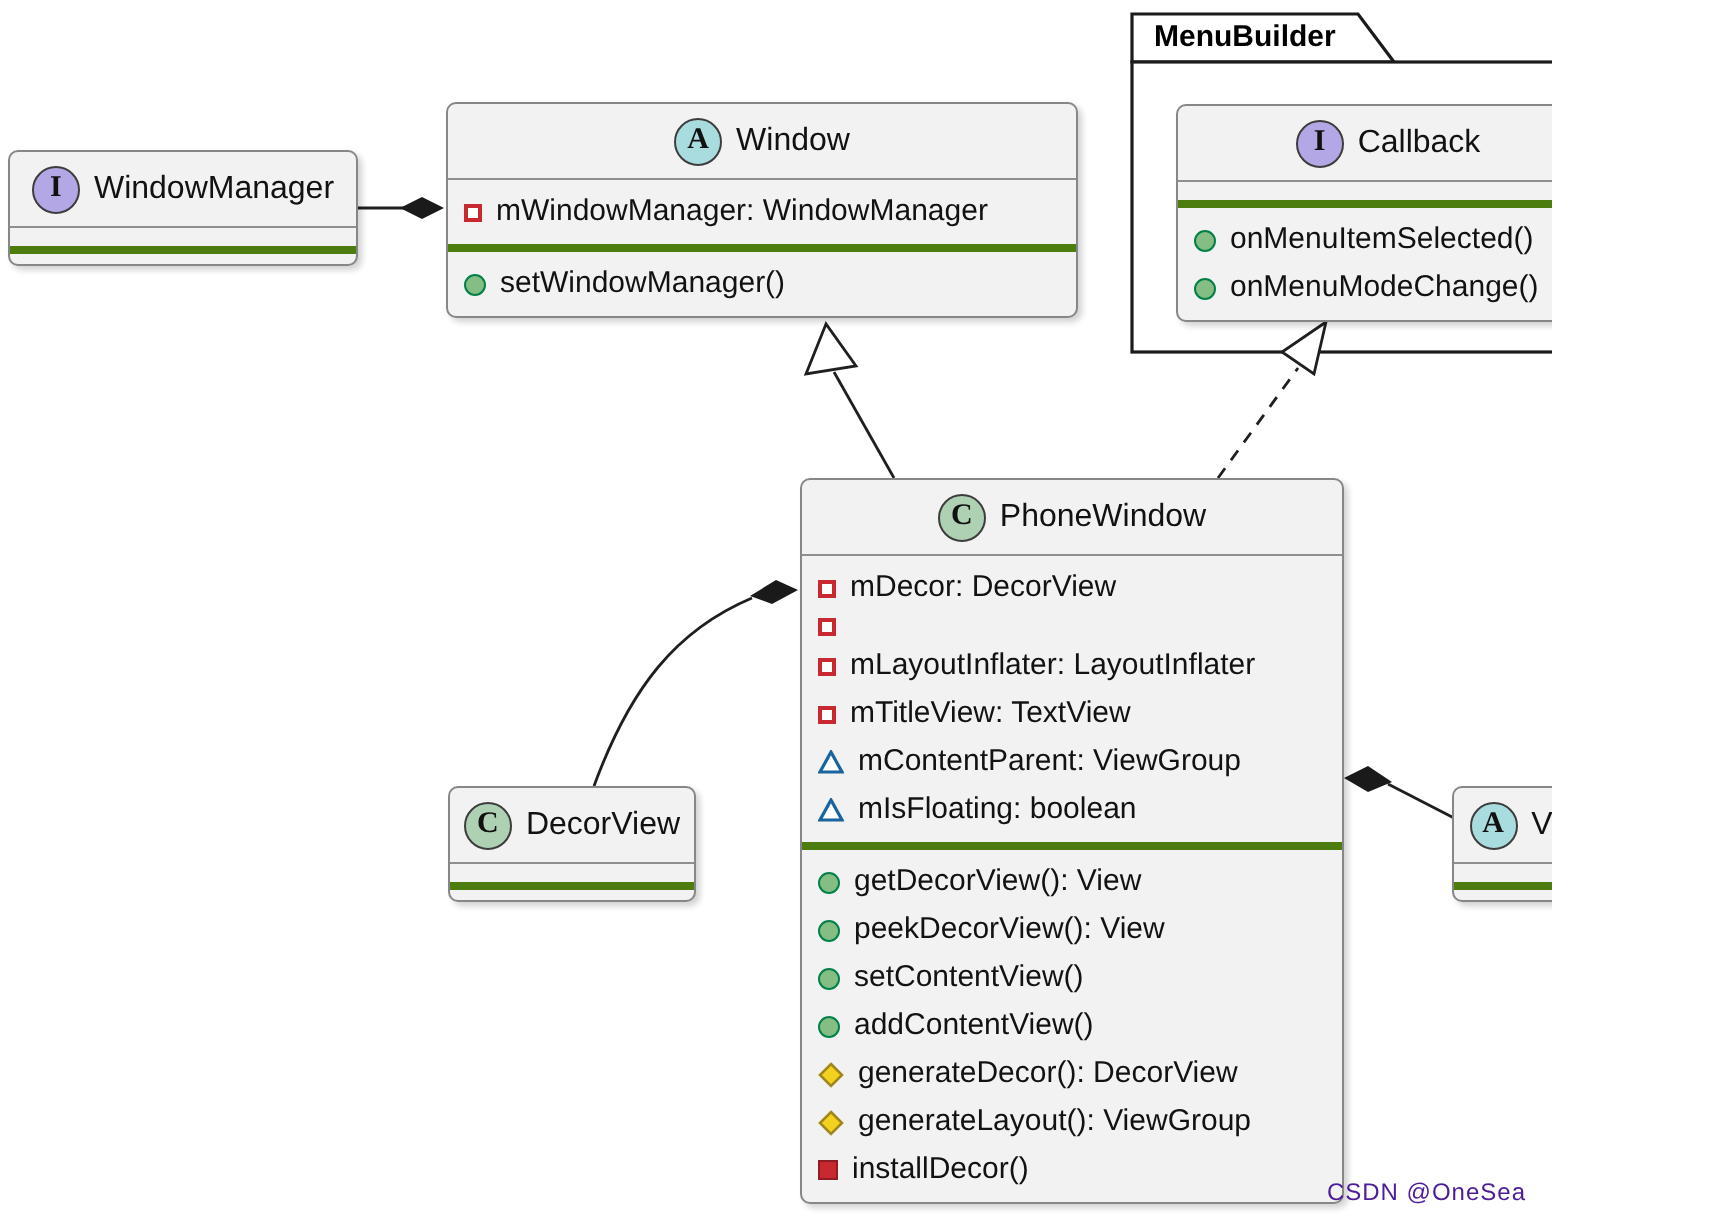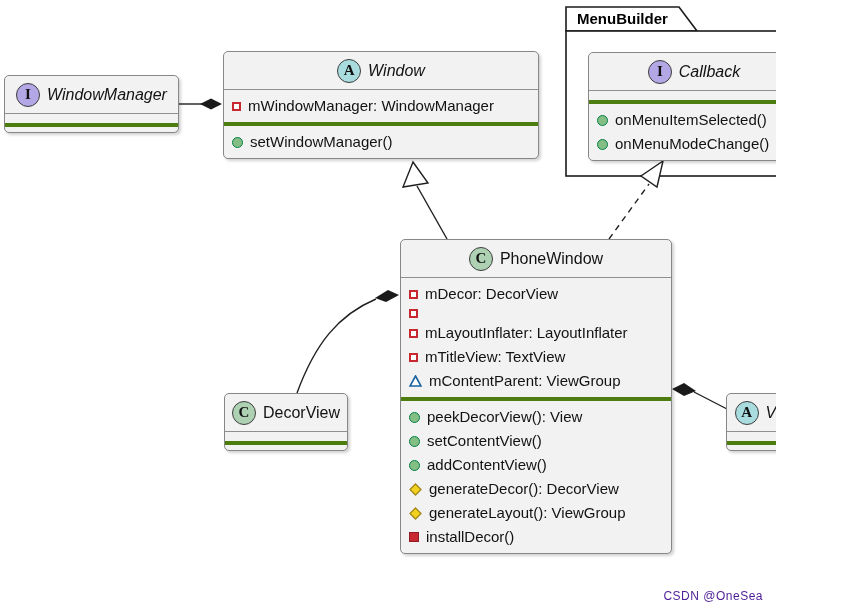--- a/index.html
+++ b/index.html
@@ -17,21 +17,21 @@
     border:1px solid #878787;
     border-radius:5px;
     box-shadow:2px 2px 3px rgba(0,0,0,0.18);
     font-size:15px;
   }
   .uml-title {
     height:38px; display:flex; align-items:center; justify-content:center;
     gap:7px; border-bottom:1px solid #8f8f8f; font-size:16px; padding:0 6px;
   }
   .uml-title .name { white-space:nowrap; }
-  .italic { font-style:italic; }
+  .italic { }
   .spot {
     width:24px; height:24px; border-radius:50%;
     display:flex; align-items:center; justify-content:center;
     font-family:"Liberation Serif", serif; font-weight:bold; font-size:15px;
     border:1px solid #3d3d3d; color:#111; flex:none;
   }
   .spot-c { background:#ADD1B2; }
   .spot-a { background:#A9DCDF; }
   .spot-i { background:#B4A7E5; }
 
@@ -156,22 +156,34 @@
         <span>mTitleView: TextView</span>
       </div>
       <div class="member">
         <span class="vis">
           <svg width="13" height="12" viewBox="0 0 13 12">
               <polygon points="6.5,1 12,11 1,11" fill="#ffffff" stroke="#1963A0" stroke-width="1.6"></polygon>
             </svg>
         </span>
         <span>mContentParent: ViewGroup</span>
       </div>
-    </div>
-    <div class="sec">
+      <div class="member">
+        <span class="vis">
+          <svg width="13" height="12" viewBox="0 0 13 12">
+              <polygon points="6.5,1 12,11 1,11" fill="#ffffff" stroke="#1963A0" stroke-width="1.6"></polygon>
+            </svg>
+        </span>
+        <span>mIsFloating: boolean</span>
+      </div>
+    </div>
+    <div class="sec">
+      <div class="member">
+        <span class="vis vis-pub-method"></span>
+        <span>getDecorView(): View</span>
+      </div>
       <div class="member">
         <span class="vis vis-pub-method"></span>
         <span>peekDecorView(): View</span>
       </div>
       <div class="member">
         <span class="vis vis-pub-method"></span>
         <span>setContentView()</span>
       </div>
       <div class="member">
         <span class="vis vis-pub-method"></span>

